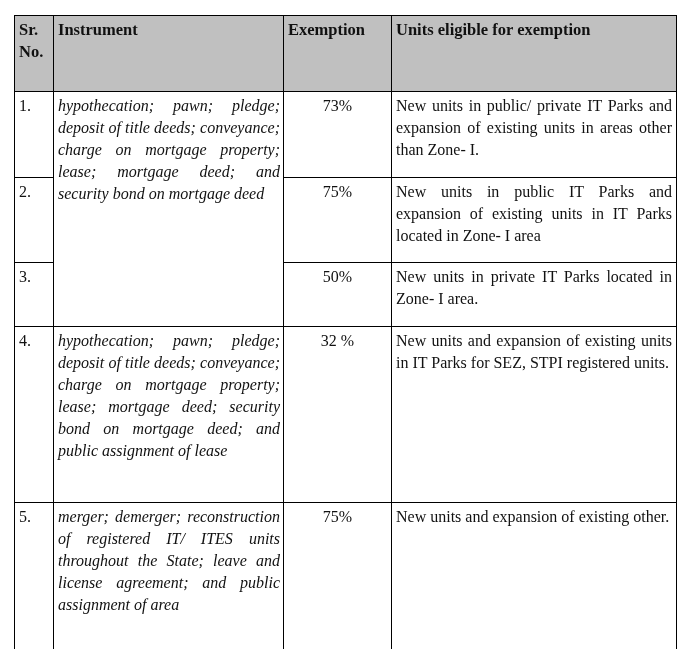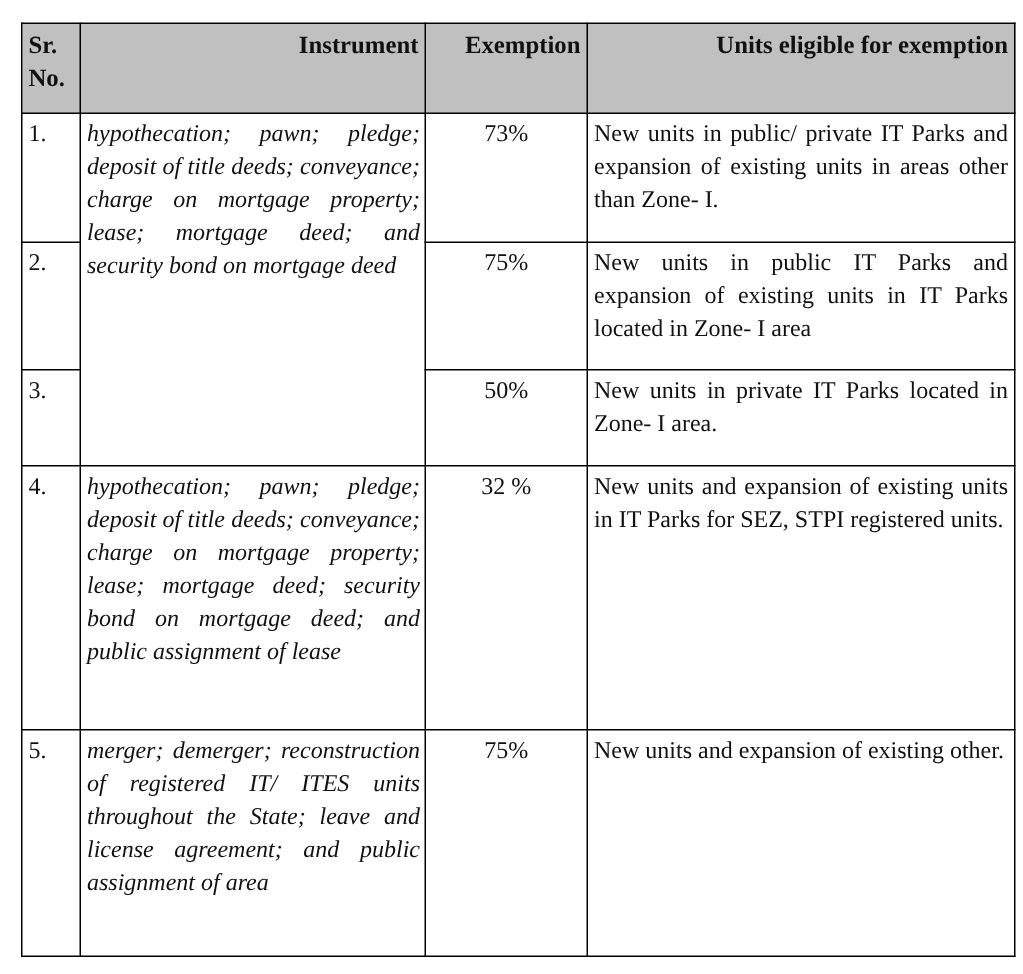--- a/index.html
+++ b/index.html
@@ -2,39 +2,39 @@
 <html><head>
 <meta charset="utf-8">
 <style>
   html, body { margin:0; padding:0; background:#ffffff; }
   body { width:682px; height:649px; position:relative; overflow:hidden;
          font-family:"Liberation Serif", "DejaVu Serif", serif; color:#111; }
   table { position:absolute; left:14px; top:15px; border-collapse:collapse;
           table-layout:fixed; width:662px; }
   td, th { border:1.5px solid #000; vertical-align:top; font-size:16px; line-height:22px;
            padding:3px 4px 0 4px; }
-  th { background:#c0c0c0; font-weight:bold; text-align:right; font-size:16.5px; }
+  th { background:#c0c0c0; font-weight:bold; text-align:left; font-size:16.5px; }
   th.sr { text-align:left; }
   td.sr { text-align:left; }
   td.ex { text-align:center; }
   td.inst, td.units { text-align:justify; text-align-last:left; }
   td.inst { padding-right:3px;font-style:italic; }
 </style>
 </head>
 <body>
 
 <table>
   <colgroup>
     <col style="width:39px">
     <col style="width:230px">
     <col style="width:108px">
     <col style="width:285px">
   </colgroup>
   <tbody>
-      <tr style="height:60px">
+      <tr style="height:76px">
     <th class="sr" style="width:2ch;padding-left:4px;padding-right:2px;">Sr. No.</th>
     <th>Instrument</th>
     <th>Exemption</th>
     <th>Units eligible for exemption</th>
   </tr>
   <tr style="height:86px">
     <td class="sr">1.</td>
     <td class="inst" rowspan="3">hypothecation; pawn; pledge; deposit of title deeds; conveyance; charge on mortgage property; lease; mortgage deed; and security bond on mortgage deed</td>
     <td class="ex">73%</td>
     <td class="units">New units in public/ private IT Parks and expansion of existing units in areas other than Zone- I.</td>

